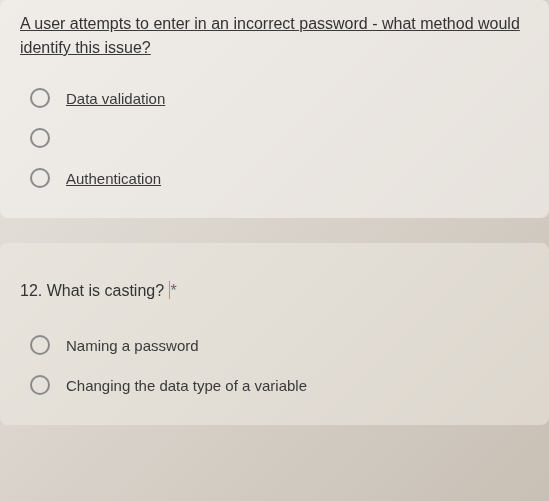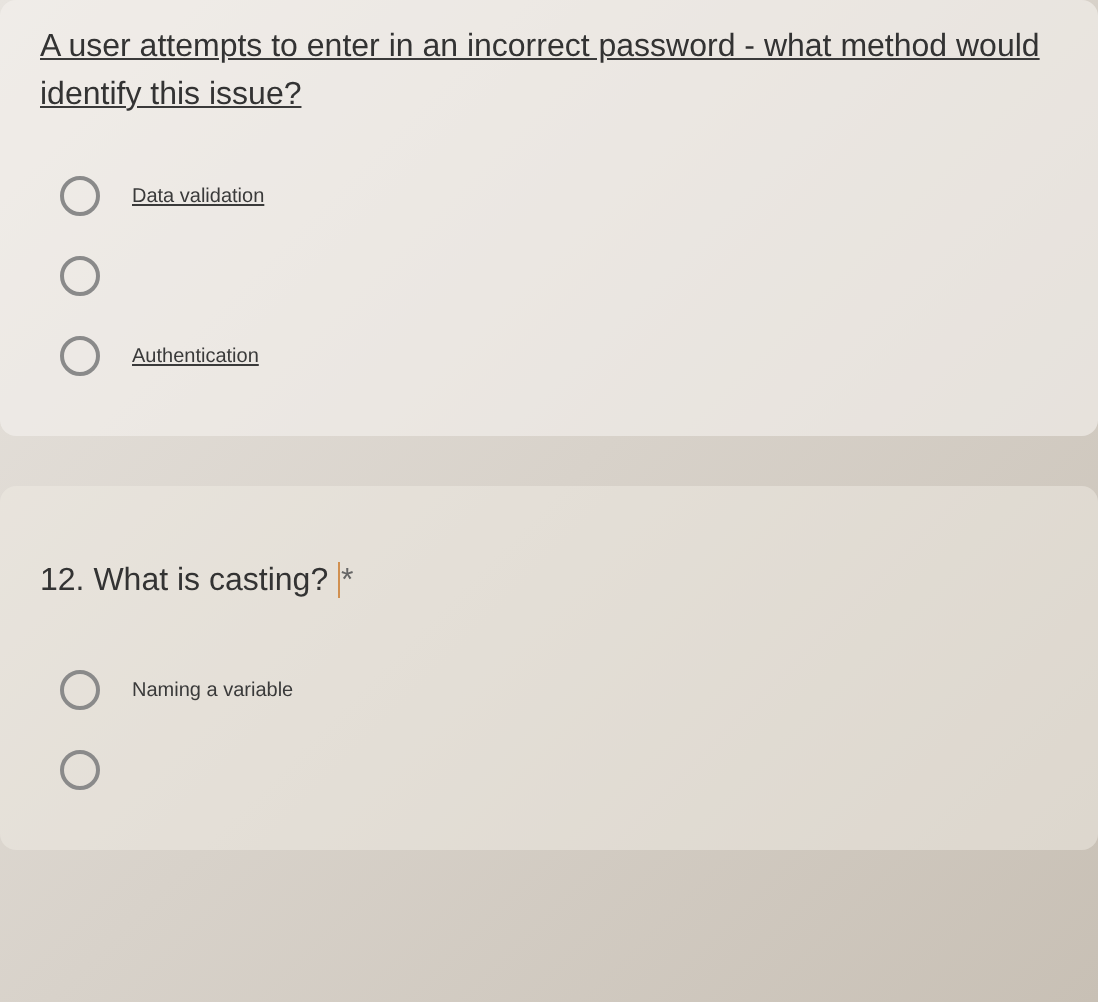--- a/index.html
+++ b/index.html
@@ -54,21 +54,21 @@
     .radio-circle {
       width: 20px;
       height: 20px;
       border: 2px solid #8a8a8a;
       border-radius: 50%;
       margin-right: 16px;
       flex-shrink: 0;
       background: transparent;
     }
     .option-label {
-      font-size: 10px;
+      font-size: 15px;
       color: #3a3a3a;
     }
     .cursor-indicator {
       position: relative;
     }
     .cursor-indicator::after {
       content: '';
       position: absolute;
       width: 1px;
       height: 18px;
@@ -102,19 +102,20 @@
 <div class="question-card second">
   <div class="question-text q2 cursor-indicator">
     <span>12.</span>
     <span>What is casting?</span>
     <span class="required-asterisk">*</span>
   </div>
 
 
   <div class="option-row">
     <div class="radio-circle"></div>
-    <span class="option-label">Naming a variable</span>
+    <span class="option-label">Naming a password</span>
   </div>
 
   <div class="option-row">
     <div class="radio-circle"></div>
+    <span class="option-label">Changing the data type of a variable</span>
   </div>
 </div>
 
 </body></html>

